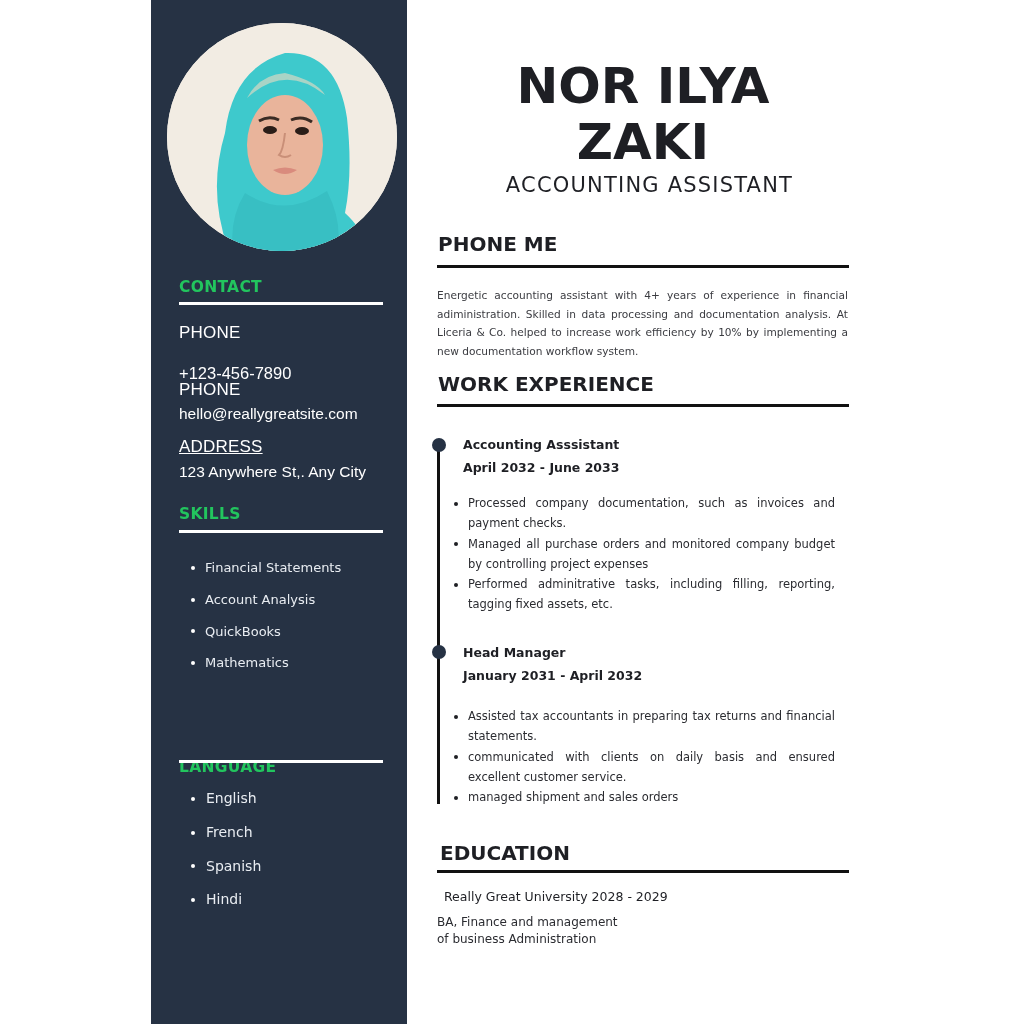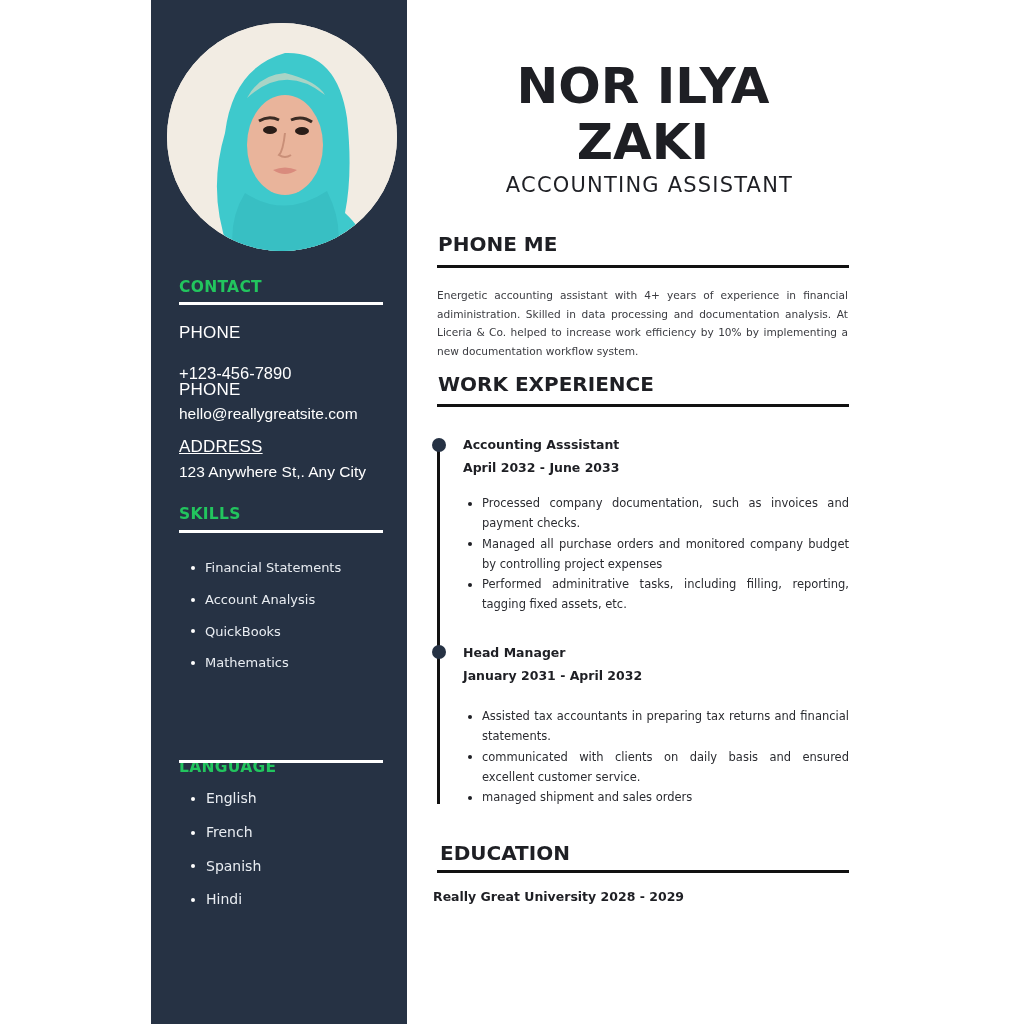--- a/index.html
+++ b/index.html
@@ -78,34 +78,34 @@
       left: 431.5px;
     }
     .job-title-text {
       position: absolute; left: 463px; font-family: "DejaVu Sans", sans-serif;
       font-size: 12.5px; font-weight: bold; color: #1e1f24;
     }
     .job-dates {
       position: absolute; left: 463px; font-family: "DejaVu Sans", sans-serif;
       font-size: 12.5px; font-weight: bold; color: #1e1f24;
     }
-    .job-bullets { position: absolute; left: 466px; width: 383px; list-style: none; }
+    .job-bullets { position: absolute; left: 452px; width: 383px; list-style: none; }
     .job-bullets li {
       position: relative; padding-left: 16px;
       font-family: "DejaVu Sans", sans-serif; font-size: 11.5px; line-height: 20.3px;
       color: #2b2c31; text-align: justify;
     }
     .job-bullets li::before {
       content: ""; position: absolute; left: 2px; top: 8.5px;
       width: 4px; height: 4px; border-radius: 50%; background: #1e1f24;
     }
 
     .edu-school {
-      position: absolute; left: 433px; top: 889px;
-      font-family: "DejaVu Sans", sans-serif; font-size: 12.5px; font-weight: bold; color: #1e1f24;
+      position: absolute; left: 444px; top: 889px;
+      font-family: "DejaVu Sans", sans-serif; font-size: 12.5px; font-weight: normal; color: #1e1f24;
     }
     .edu-degree {
       position: absolute; left: 437px; top: 914px; width: 260px;
       font-family: "DejaVu Sans", sans-serif; font-size: 12px; line-height: 17px; color: #2b2c31;
     }
   </style>
 </head>
 <body>
 
 <div class="page">
@@ -195,13 +195,17 @@
   <div class="job-dates" style="top:668px;">January 2031 - April 2032</div>
   <ul class="job-bullets" style="top:706px;">
     <li>Assisted tax accountants in preparing tax returns and financial statements.</li>
     <li>communicated with clients on daily basis and ensured excellent customer service.</li>
     <li>managed shipment and sales orders</li>
   </ul>
 
   <div class="main-section-title" style="top:841px;left:440px;">EDUCATION</div>
   <div class="main-rule" style="top:870px;"></div>
   <div class="edu-school">Really Great University 2028 - 2029</div>
+  <div class="edu-degree">
+    <div>BA, Finance and management</div>
+    <div>of business Administration</div>
+  </div>
 </div>
 
 </body></html>

